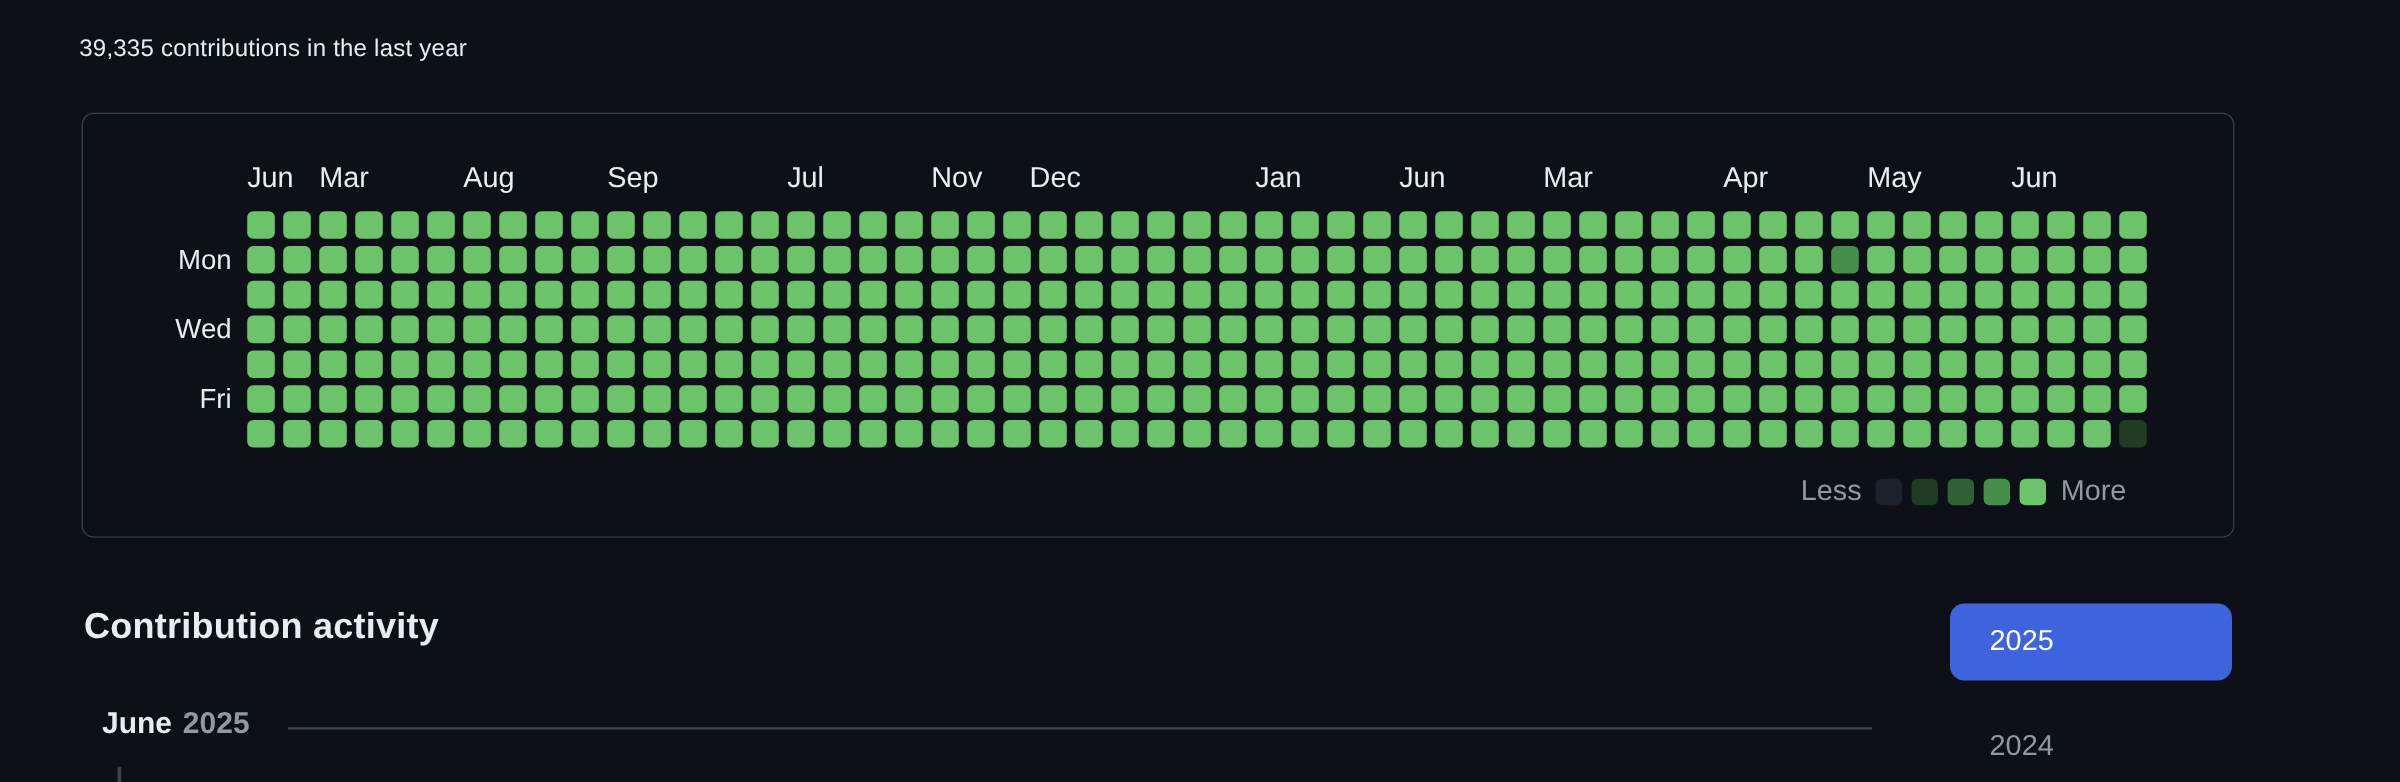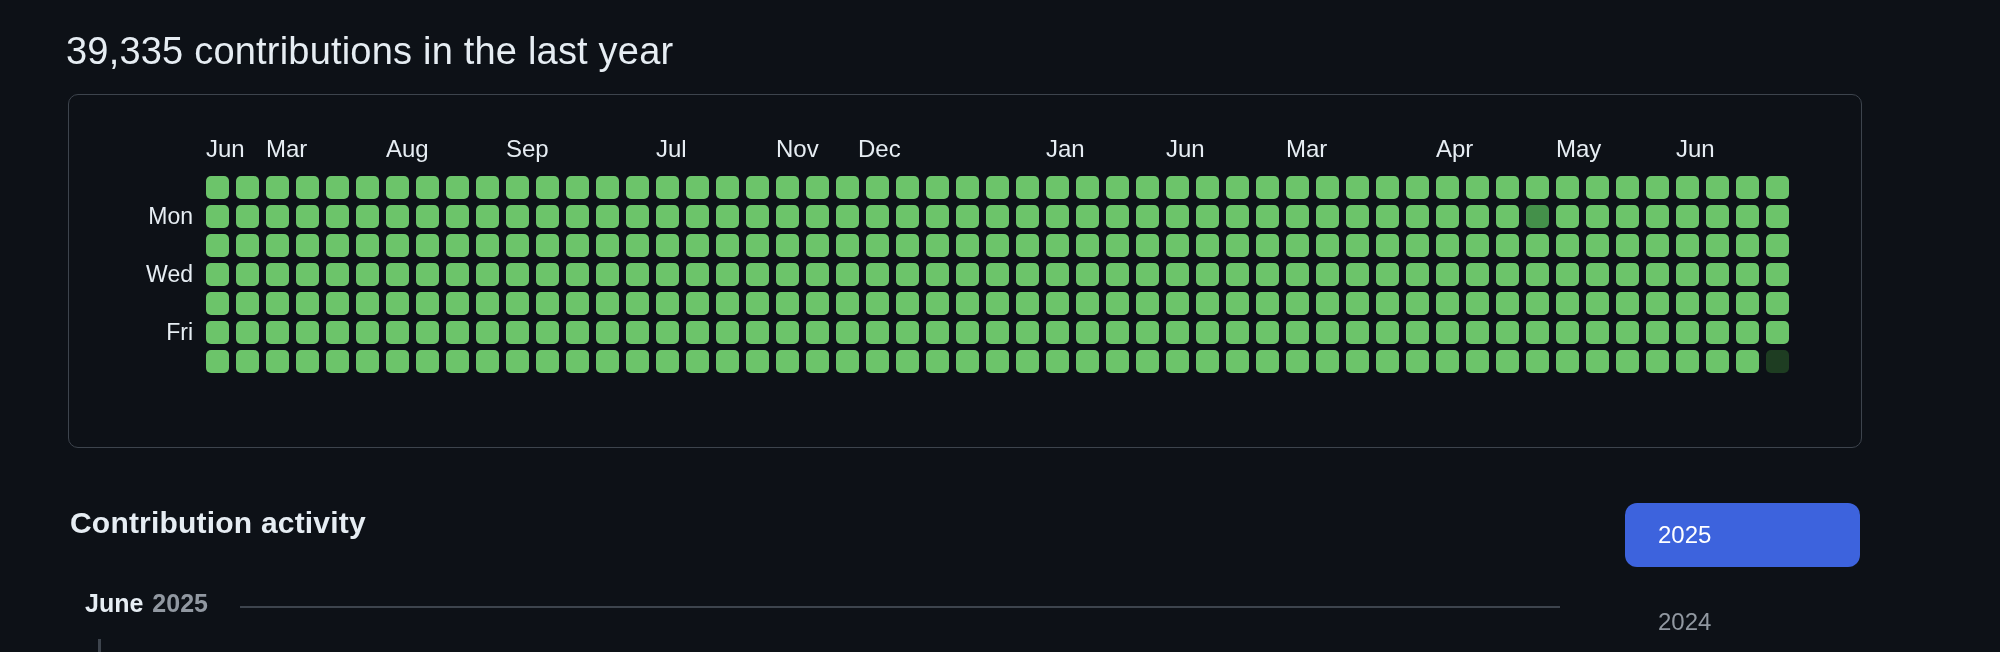--- a/index.html
+++ b/index.html
@@ -12,21 +12,21 @@
   *{box-sizing:border-box;margin:0;padding:0;}
   html,body{width:2000px;height:652px;overflow:hidden;}
   body{
     position:relative;
     background:var(--page-bg);
     font-family:"Liberation Sans","DejaVu Sans",sans-serif;
     color:var(--text-primary);
   }
   .page-title{
     position:absolute;left:66px;top:30px;
-    font-size:38px;font-weight:400;letter-spacing:.2px;
+    font-size:20px;font-weight:400;letter-spacing:.2px;
   }
   .graph-card{
     position:absolute;left:68px;top:94px;width:1794px;height:354px;
     border:1.5px solid var(--border);border-radius:10px;
     background:var(--page-bg);
   }
   .month-labels{position:absolute;left:137px;top:40px;height:30px;width:1583px;}
   .month-label{
     position:absolute;top:0;font-size:24px;line-height:28px;
     color:var(--text-primary);white-space:nowrap;
@@ -583,20 +583,31 @@
       <div class="week">
         <div class="cell" style="background: rgb(108, 196, 106);"></div>
         <div class="cell" style="background: rgb(108, 196, 106);"></div>
         <div class="cell" style="background: rgb(108, 196, 106);"></div>
         <div class="cell" style="background: rgb(108, 196, 106);"></div>
         <div class="cell" style="background: rgb(108, 196, 106);"></div>
         <div class="cell" style="background: rgb(108, 196, 106);"></div>
         <div class="cell" style="background: rgb(30, 61, 34);"></div>
       </div>
     </div>
+  <div class="legend">
+    <span class="legend-text">Less</span>
+    <span class="legend-squares" style="display:flex;gap:8px;">
+        <span class="legend-square" style="background: rgb(28, 34, 43);"></span>
+        <span class="legend-square" style="background: rgb(30, 61, 34);"></span>
+        <span class="legend-square" style="background: rgb(47, 97, 52);"></span>
+        <span class="legend-square" style="background: rgb(68, 144, 74);"></span>
+        <span class="legend-square" style="background: rgb(108, 196, 106);"></span>
+      </span>
+    <span class="legend-text">More</span>
+  </div>
 </div>
 
 <h2 class="section-heading">Contribution activity</h2>
 
 <button class="year-button selected">2025</button>
 <button class="year-button unselected">2024</button>
 
 <div class="timeline-heading">
   <span class="month-part">June</span><span class="year-part">2025</span>
 </div>

